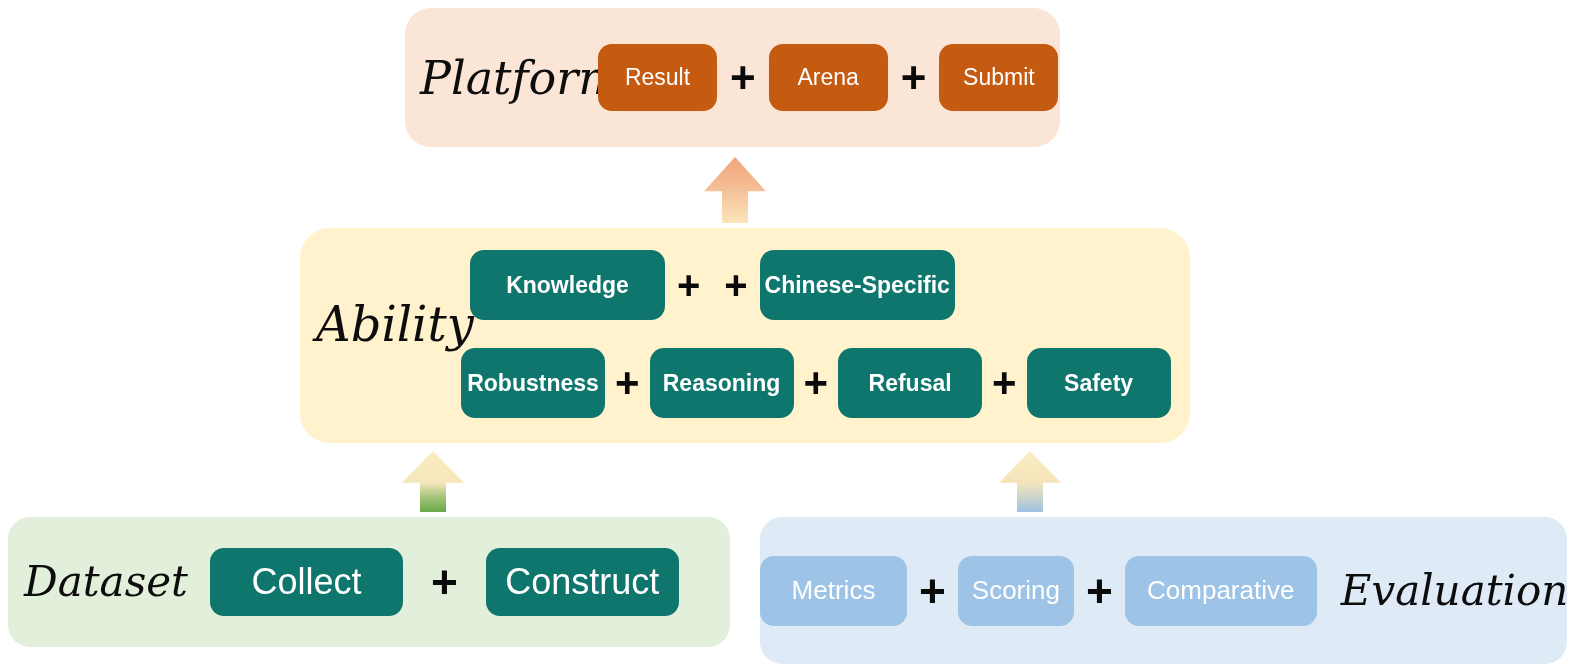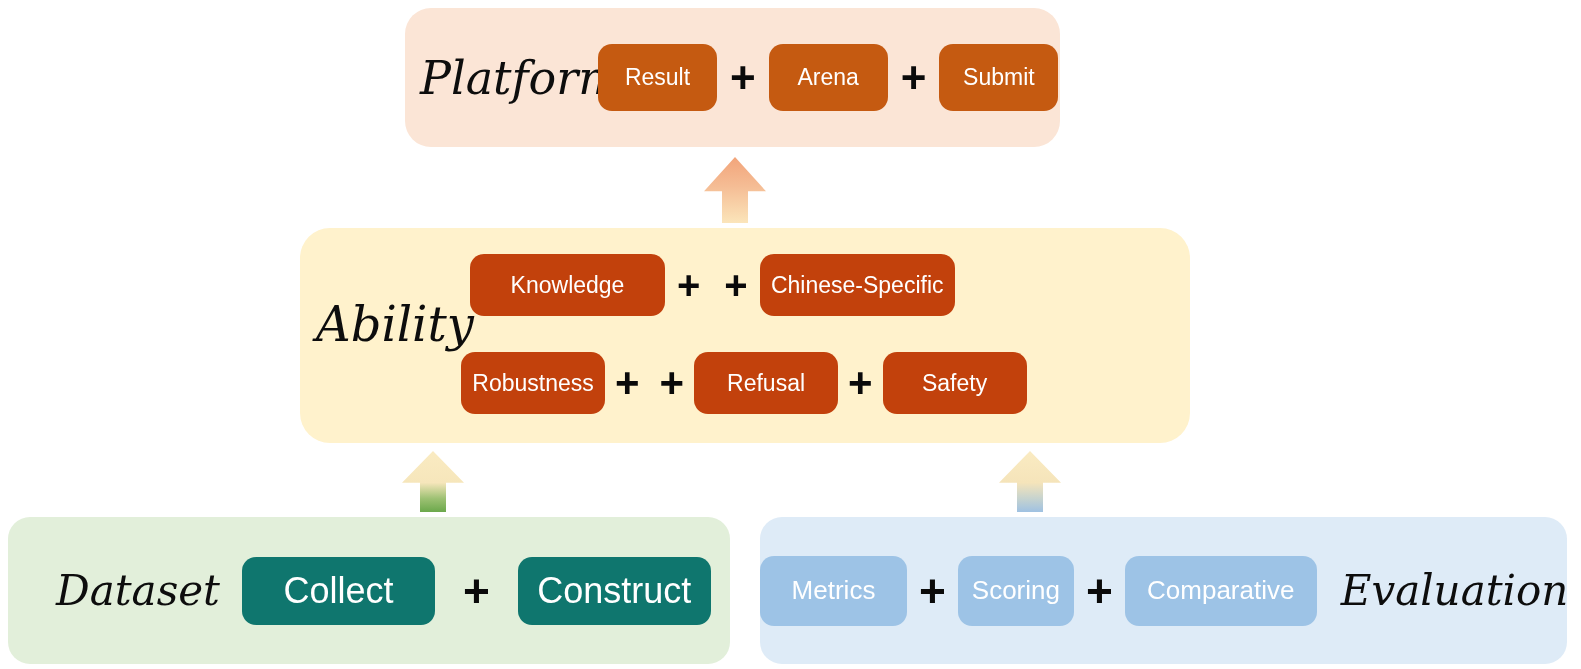--- a/index.html
+++ b/index.html
@@ -55,31 +55,31 @@
 
   
   .panel-ability {
     left: 300px; top: 228px; width: 890px; height: 215px;
     background: #FFF2CC; border-radius: 30px;
   }
   .title-ability { position: absolute; left: 16px; top: 72px; font-size: 48px; }
   .ability-row { position: absolute; display: flex; align-items: center; height: 70px; }
   .ability-row-1 { left: 170px; top: 22px; }
   .ability-row-2 { left: 161px; top: 120px; }
-  .node-ability { height: 62px; background: #c2410c; font-size: 23px; }
+  .node-ability { height: 70px; background: #0f766e; font-size: 23px; font-weight: bold; }
   .node-ability.w-wide { width: 195px; }
   .node-ability.w-std  { width: 144px; }
   .plus-ability-1 { font-size: 40px; margin: 0 12px; }
   .plus-ability-2 { font-size: 42px; margin: 0 10px; }
 
   
   .panel-dataset {
-    left: 8px; top: 517px; width: 722px; height: 147px;
+    left: 8px; top: 517px; width: 722px; height: 130px;
     background: #E2EFDA; border-radius: 22px;
-    padding-left: 48px;
+    padding-left: 16px;
   }
   .title-dataset { font-size: 42px; margin-right: 22px; }
   .node-dataset { width: 193px; height: 68px; background: #0f766e; font-size: 36px; text-align: right; }
   .plus-dataset { font-size: 46px; margin: 0 28px; }
 
   
   .panel-evaluation {
     left: 760px; top: 517px; width: 807px; height: 147px;
     background: #DEEBF7; border-radius: 22px;
   }
@@ -128,20 +128,21 @@
     <h2 class="panel-title title-ability">Ability</h2>
     <div class="ability-row ability-row-1">
       <div class="node node-ability w-wide">Knowledge</div>
       <span class="plus plus-ability-1">+</span>
       <span class="plus plus-ability-1">+</span>
       <div class="node node-ability w-wide">Chinese-Specific</div>
     </div>
     <div class="ability-row ability-row-2">
       <div class="node node-ability w-std">Robustness</div>
       <span class="plus plus-ability-2">+</span>
+      <div class="node node-ability w-std">Reasoning</div>
       <span class="plus plus-ability-2">+</span>
       <div class="node node-ability w-std">Refusal</div>
       <span class="plus plus-ability-2">+</span>
       <div class="node node-ability w-std">Safety</div>
     </div>
   </section>
 
   <div class="arrow arrow-left"></div>
 
   <div class="arrow arrow-right"></div>

